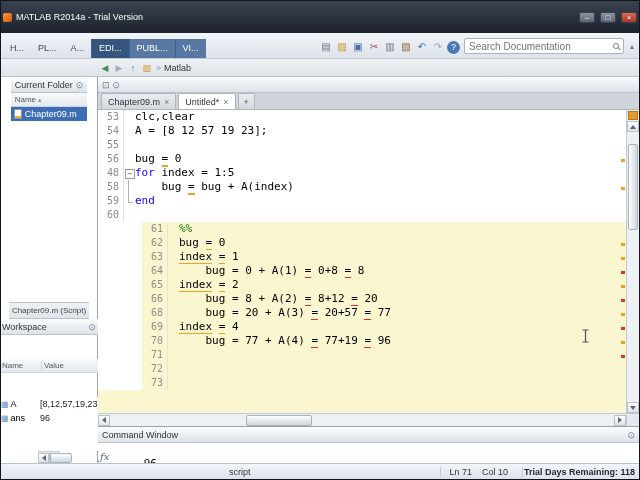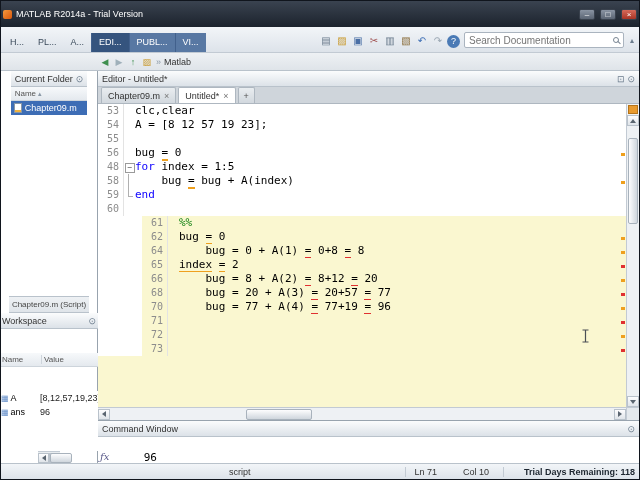--- a/index.html
+++ b/index.html
@@ -3,21 +3,21 @@
 <meta charset="utf-8">
 <style>
   * { margin:0; padding:0; box-sizing:border-box; }
   body { background:#555; font-family:"Liberation Sans", sans-serif; }
   .window{ width:640px; height:480px; border:1px solid #10151d; background:#e9edf0;
            display:flex; flex-direction:column; overflow:hidden; position:relative;
            font-family:"Liberation Sans", sans-serif; }
   .flex1{flex:1;}
 
   
-  .titlebar{ height:26px; flex:none; background:linear-gradient(#3a4350,#1c232d); color:#fff;
+  .titlebar{ height:32px; flex:none; background:linear-gradient(#3a4350,#1c232d); color:#fff;
              display:flex; align-items:center; gap:4px; padding:0 2px; font-size:9px; }
   .app-icon{ width:9px; height:9px; border-radius:2px; background:linear-gradient(135deg,#f59a3e,#d9560b); flex:none;}
   .title-text{ flex:1; white-space:nowrap; overflow:hidden; }
   .winbtn{ width:16px; height:11px; flex:none; font-size:8px; line-height:10px; text-align:center;
            color:#fff; background:linear-gradient(#8a94a3,#5b6574); border:1px solid #39414d; border-radius:2px; margin-left:1px;}
   .winbtn.close{ background:linear-gradient(#d66a5a,#a93425); }
 
   
   .tabrow{ height:26px; flex:none; background:linear-gradient(#f2f5f8,#dde3ea); border-bottom:1px solid #c2cad3;
            display:flex; align-items:flex-end; padding:0 2px; }
@@ -146,22 +146,22 @@
             padding:1px 0 0 6px; overflow:hidden; }
   .cwline{ height:13px; line-height:13px; white-space:pre; color:#000; }
   .fx{ position:absolute; left:2px; bottom:1px; font-family:"DejaVu Serif", serif; font-style:italic;
        font-size:10px; color:#5a5a8a; }
 
   
   .statusbar{ height:16px; flex:none; background:linear-gradient(#f2f5f8,#dde3ea); border-top:1px solid #b9c2cb;
               display:flex; align-items:center; font-size:9px; color:#333; }
   .sb-mode{ margin-left:228px; }
   .sb-right{ margin-left:auto; display:flex; align-items:center; padding-right:4px; }
-  .sb-lncol{ display:flex; gap:26px; border-left:1px solid #c2cad3; padding:0 14px 0 8px; }
-  .sb-trial{ font-weight:bold; border-left:1px solid #c2cad3; padding-left:20px; color:#1d2630;}
+  .sb-lncol{ display:flex; gap:10px; border-left:1px solid #c2cad3; padding:0 14px 0 8px; }
+  .sb-trial{ font-weight:bold; border-left:1px solid #c2cad3; padding-left:1px; color:#1d2630;}
 
   .ibeam{ position:absolute; left:580px; top:328px; z-index:5; }
 </style>
 </head>
 <body>
 
 <div class="window">
 
   <div class="titlebar">
     <span class="app-icon"></span>
@@ -266,21 +266,20 @@
         <span class="strack">
           <span class="sthumb ws-thumb"></span>
         </span>
         <span class="sbtn right"></span>
       </div>
     </div>
 
     <div class="rightcol">
       <div class="editor-panel">
         <div class="pheader">
-          <span class="ptitle">Editor - Untitled*</span>
           <span class="pmenu">⊡</span>
           <span class="pmenu">⊙</span>
         </div>
         <div class="etabbar">
             <div class="etab">
               <span class="elabel">Chapter09.m</span>
               <span class="close">×</span>
             </div>
             <div class="etab active">
               <span class="elabel">Untitled*</span>
@@ -334,38 +333,48 @@
                 <span class="lnum">61</span>
                 <span class="fold"></span>
                 <span class="ccode"><span class="tk-c">%%</span></span>
               </div>
               <div class="cline sec">
                 <span class="lnum">62</span>
                 <span class="fold"></span>
                 <span class="ccode"><span class="tk-p">bug </span><span class="tk-w">=</span><span class="tk-p"> 0</span></span>
               </div>
               <div class="cline sec">
+                <span class="lnum">63</span>
+                <span class="fold"></span>
+                <span class="ccode"><span class="tk-w">index</span><span class="tk-p"> </span><span class="tk-w">=</span><span class="tk-p"> 1</span></span>
+              </div>
+              <div class="cline sec">
                 <span class="lnum">64</span>
                 <span class="fold"></span>
                 <span class="ccode"><span class="tk-p">    bug = 0 + A(1) </span><span class="tk-e">=</span><span class="tk-p"> 0+8 </span><span class="tk-e">=</span><span class="tk-p"> 8</span></span>
               </div>
               <div class="cline sec">
                 <span class="lnum">65</span>
                 <span class="fold"></span>
                 <span class="ccode"><span class="tk-w">index</span><span class="tk-p"> </span><span class="tk-w">=</span><span class="tk-p"> 2</span></span>
               </div>
               <div class="cline sec">
                 <span class="lnum">66</span>
                 <span class="fold"></span>
                 <span class="ccode"><span class="tk-p">    bug = 8 + A(2) </span><span class="tk-e">=</span><span class="tk-p"> 8+12 </span><span class="tk-e">=</span><span class="tk-p"> 20</span></span>
               </div>
               <div class="cline sec">
                 <span class="lnum">68</span>
                 <span class="fold"></span>
                 <span class="ccode"><span class="tk-p">    bug = 20 + A(3) </span><span class="tk-e">=</span><span class="tk-p"> 20+57 </span><span class="tk-e">=</span><span class="tk-p"> 77</span></span>
+              </div>
+              <div class="cline sec">
+                <span class="lnum">69</span>
+                <span class="fold"></span>
+                <span class="ccode"><span class="tk-w">index</span><span class="tk-p"> </span><span class="tk-w">=</span><span class="tk-p"> 4</span></span>
               </div>
               <div class="cline sec">
                 <span class="lnum">70</span>
                 <span class="fold"></span>
                 <span class="ccode"><span class="tk-p">    bug = 77 + A(4) </span><span class="tk-e">=</span><span class="tk-p"> 77+19 </span><span class="tk-e">=</span><span class="tk-p"> 96</span></span>
               </div>
               <div class="cline sec">
                 <span class="lnum">71</span>
                 <span class="fold"></span>
                 <span class="ccode"></span>

